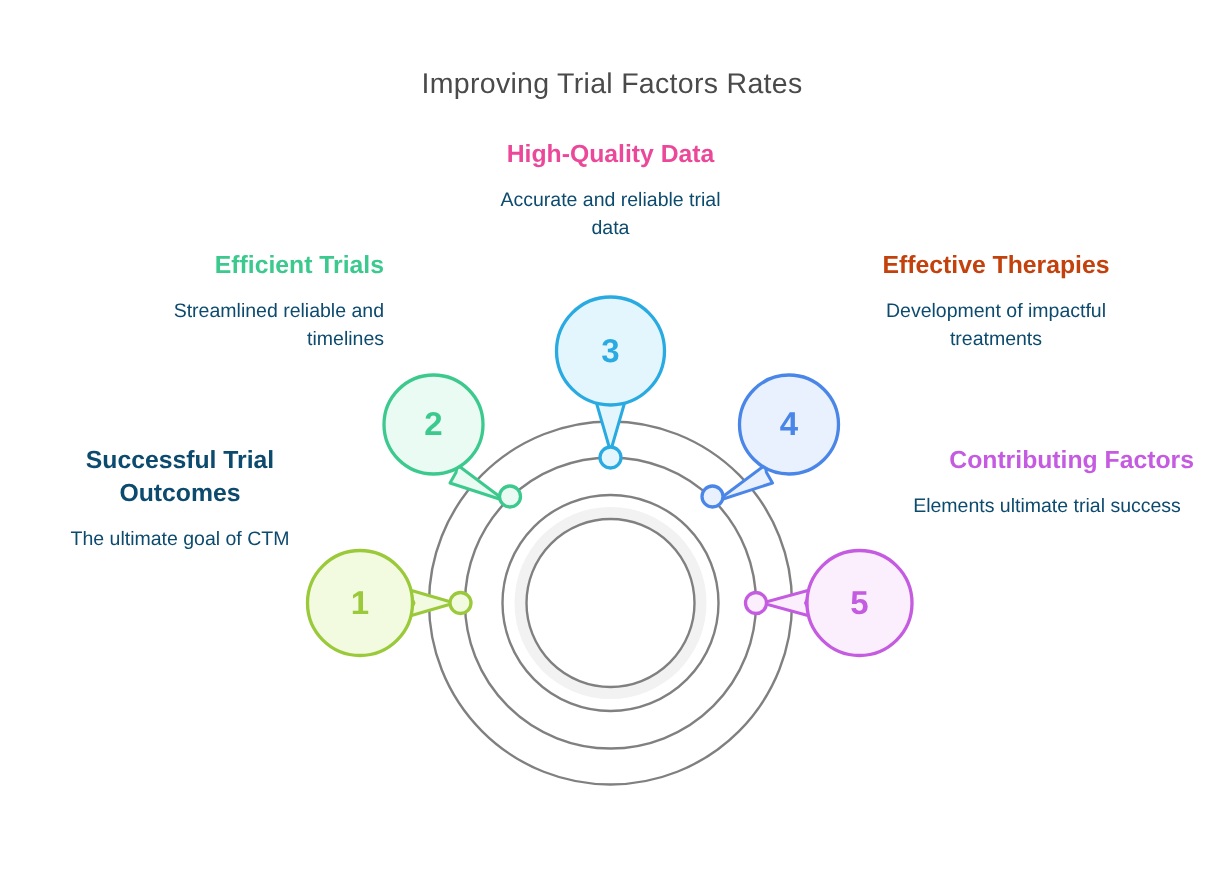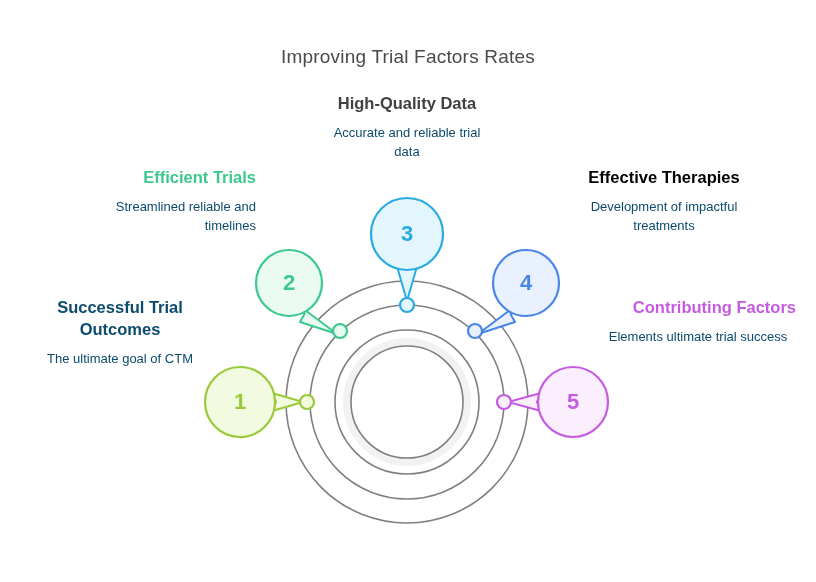--- a/index.html
+++ b/index.html
@@ -123,26 +123,26 @@
     <p class="heading" style="color: #0c4a6e;">Successful Trial Outcomes</p>
     <p class="desc">The ultimate goal of CTM</p>
   </div>
 
   <div class="block" id="blk-2">
     <p class="heading" style="color: rgb(60, 201, 141);">Efficient Trials</p>
     <p class="desc">Streamlined reliable and timelines</p>
   </div>
 
   <div class="block" id="blk-3">
-    <p class="heading" style="color: #404040; text-align: center;">High-Quality Data</p>
+    <p class="heading" style="color: #ec4899; text-align: center;">High-Quality Data</p>
     <p class="desc">Accurate and reliable trial data</p>
   </div>
 
   <div class="block" id="blk-4">
-    <p class="heading" style="color: #000000;">Effective Therapies</p>
+    <p class="heading" style="color: #c2410c;">Effective Therapies</p>
     <p class="desc">Development of impactful treatments</p>
   </div>
 
   <div class="block" id="blk-5">
     <p class="heading" style="color: rgb(196, 91, 224); text-align: right;">Contributing Factors</p>
     <p class="desc">Elements ultimate trial success</p>
   </div>
 
 </div>
 

